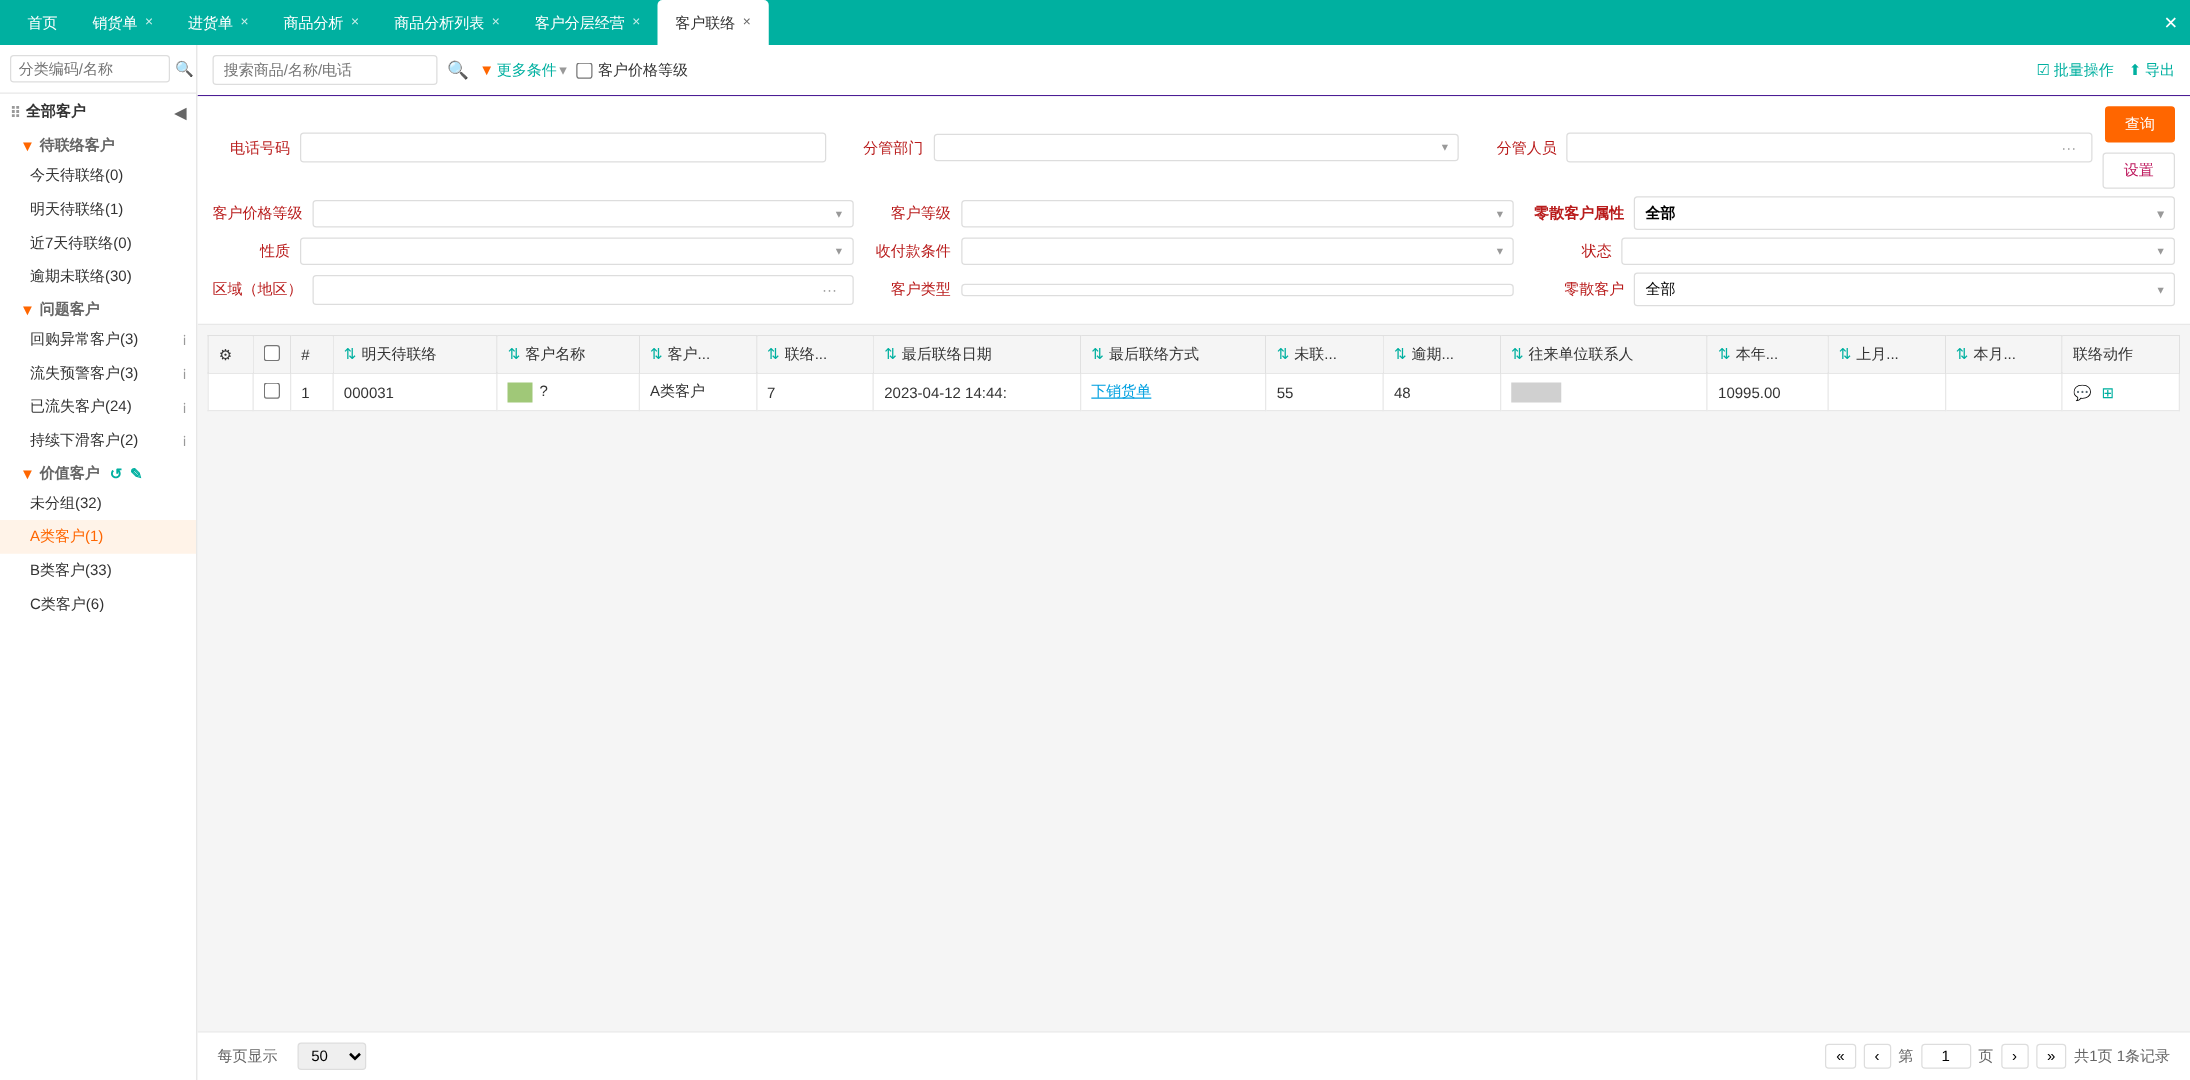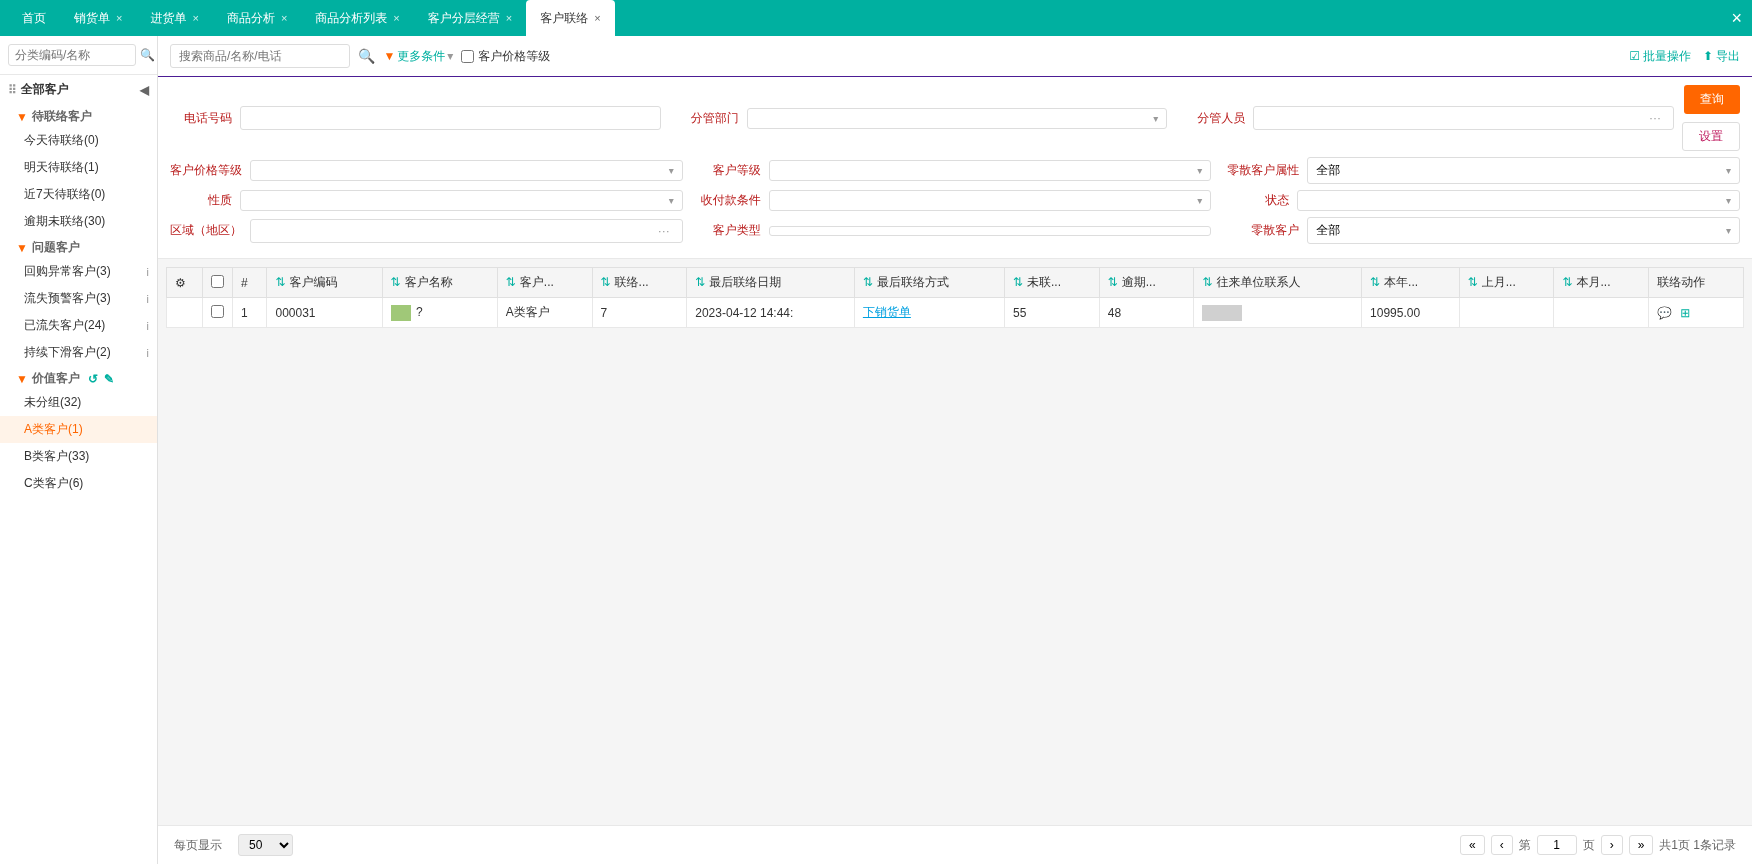--- a/index.html
+++ b/index.html
@@ -527,21 +527,21 @@
             <span class="down-arrow">▾</span>
           </div>
         </div>
         <div class="filter-cell" style="margin-left:16px;">
           <span class="filter-label">客户等级</span>
           <div class="filter-select-wrapper">
             <span></span>
             <span class="down-arrow">▾</span>
           </div>
         </div>
-        <div class="filter-cell" style="margin-left:16px;">
+        <div class="filter-cell" style="margin-left:16px;font-weight:bold;">
           <span class="filter-label" style="min-width:80px;">零散客户属性</span>
           <div class="filter-select-wrapper">
             <span>全部</span>
             <span class="down-arrow">▾</span>
           </div>
         </div>
       </div>
 
       <div class="filter-row">
         <div class="filter-cell">
@@ -592,21 +592,21 @@
       </div>
     </div>
 
     <div class="table-area">
       <table class="data-table">
         <thead>
           <tr>
             <th class="settings-col">⚙</th>
             <th class="checkbox-col"><input type="checkbox" style=""></th>
             <th>#</th>
-            <th><span class="col-sort">⇅</span><span>客户编码</span></th>
+            <th><span class="col-sort">⇅</span><span>明天待联络</span></th>
             <th><span class="col-sort">⇅</span><span>客户名称</span></th>
             <th><span class="col-sort">⇅</span><span>客户...</span></th>
             <th><span class="col-sort">⇅</span><span>联络...</span></th>
             <th><span class="col-sort">⇅</span><span>最后联络日期</span></th>
             <th><span class="col-sort">⇅</span><span>最后联络方式</span></th>
             <th><span class="col-sort">⇅</span><span>未联...</span></th>
             <th><span class="col-sort">⇅</span><span>逾期...</span></th>
             <th><span class="col-sort">⇅</span><span>往来单位联系人</span></th>
             <th><span class="col-sort">⇅</span><span>本年...</span></th>
             <th><span class="col-sort">⇅</span><span>上月...</span></th>

